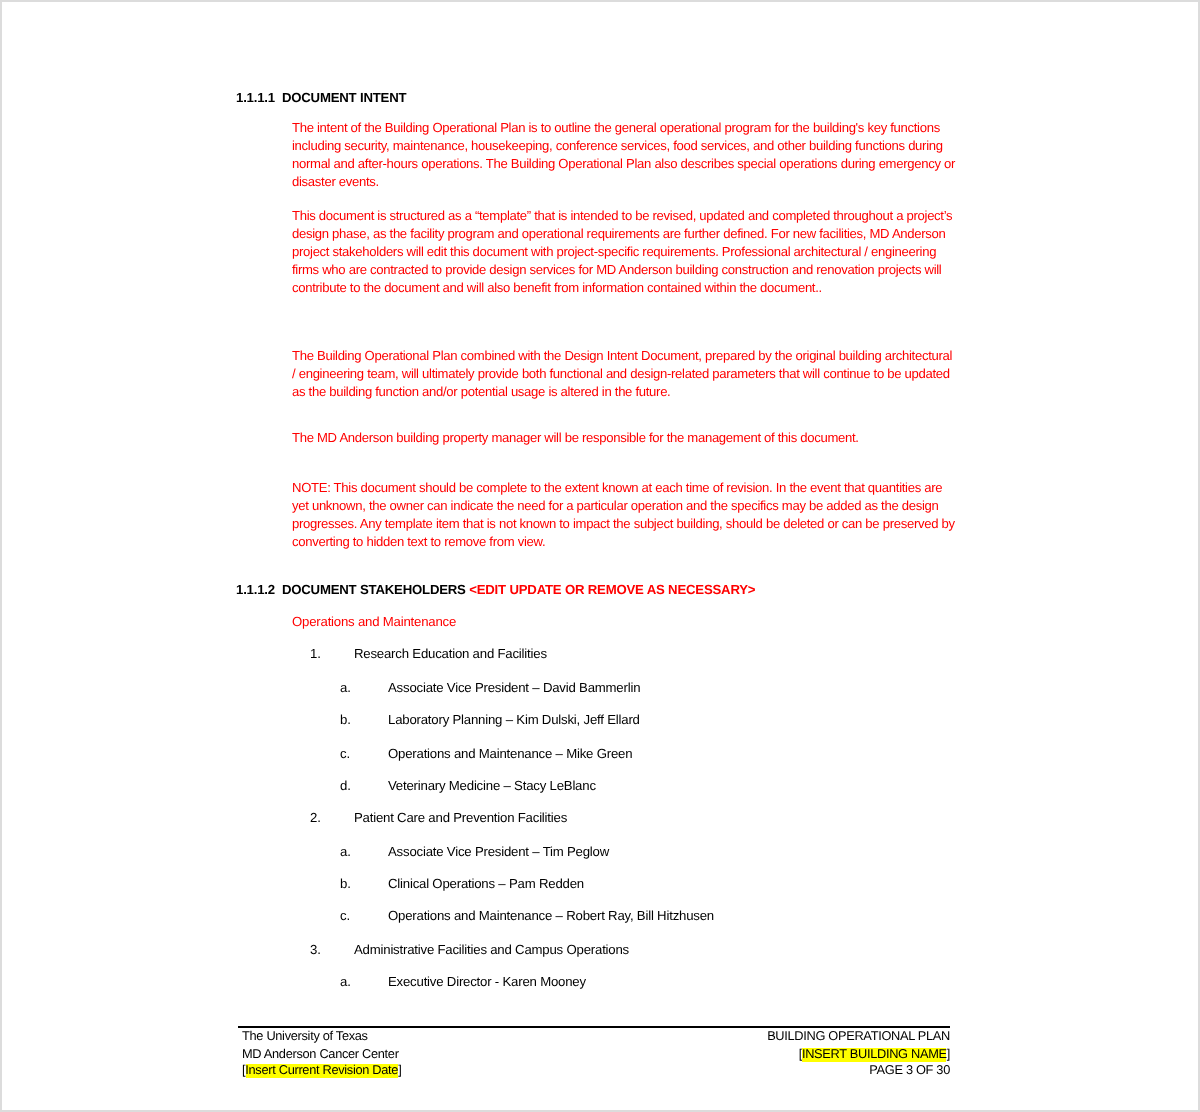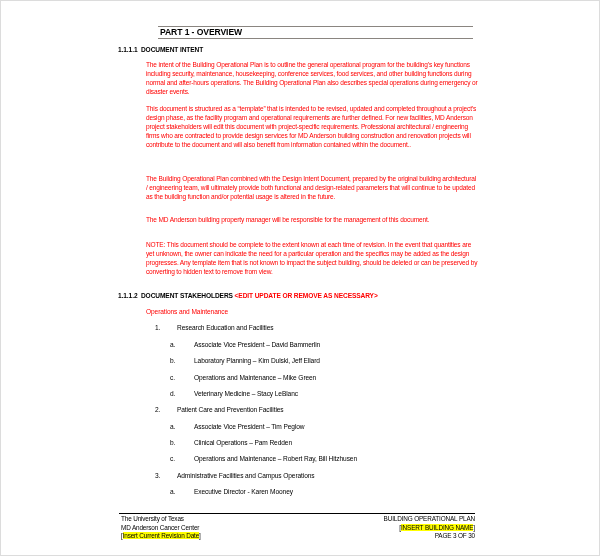--- a/index.html
+++ b/index.html
@@ -50,21 +50,20 @@
   }
   .footer .left { position:absolute; left:2px; top:1px; }
   .footer .right { position:absolute; right:0; top:1px; text-align:right; }
   .hl { background:#ffff00; }
 </style>
 </head>
 <body>
 
 <div class="page">
 
-  <div class="part-title">PART 1 - OVERVIEW</div>
 
   <div class="heading" style="top:45px;">
     <span>1.1.1.1</span>&nbsp;
     <span>DOCUMENT INTENT</span>
   </div>
 
   <div class="para" style="top:59px;">The intent of the Building Operational Plan is to outline the general operational program for the building's key functions including security, maintenance, housekeeping, conference services, food services, and other building functions during normal and after-hours operations.  The Building Operational Plan also describes special operations during emergency or disaster events.</div>
   <div class="para" style="top:103px;">This document is structured as a “template” that is intended to be revised, updated and completed throughout a project’s design phase, as the facility program and operational requirements are further defined.  For new facilities, MD Anderson project stakeholders will edit this document with project-specific requirements. Professional architectural / engineering firms who are contracted to provide design services for MD Anderson building construction and renovation projects will contribute to the document and will also benefit from information contained within the document..</div>
   <div class="para" style="top:173px;">The Building Operational Plan combined with the Design Intent Document, prepared by the original building architectural / engineering team, will ultimately provide both functional and design-related parameters that will continue to be updated as the building function and/or potential usage is altered in the future.</div>
   <div class="para" style="top:214px;">The MD Anderson building property manager will be responsible for the management of this document.</div>

